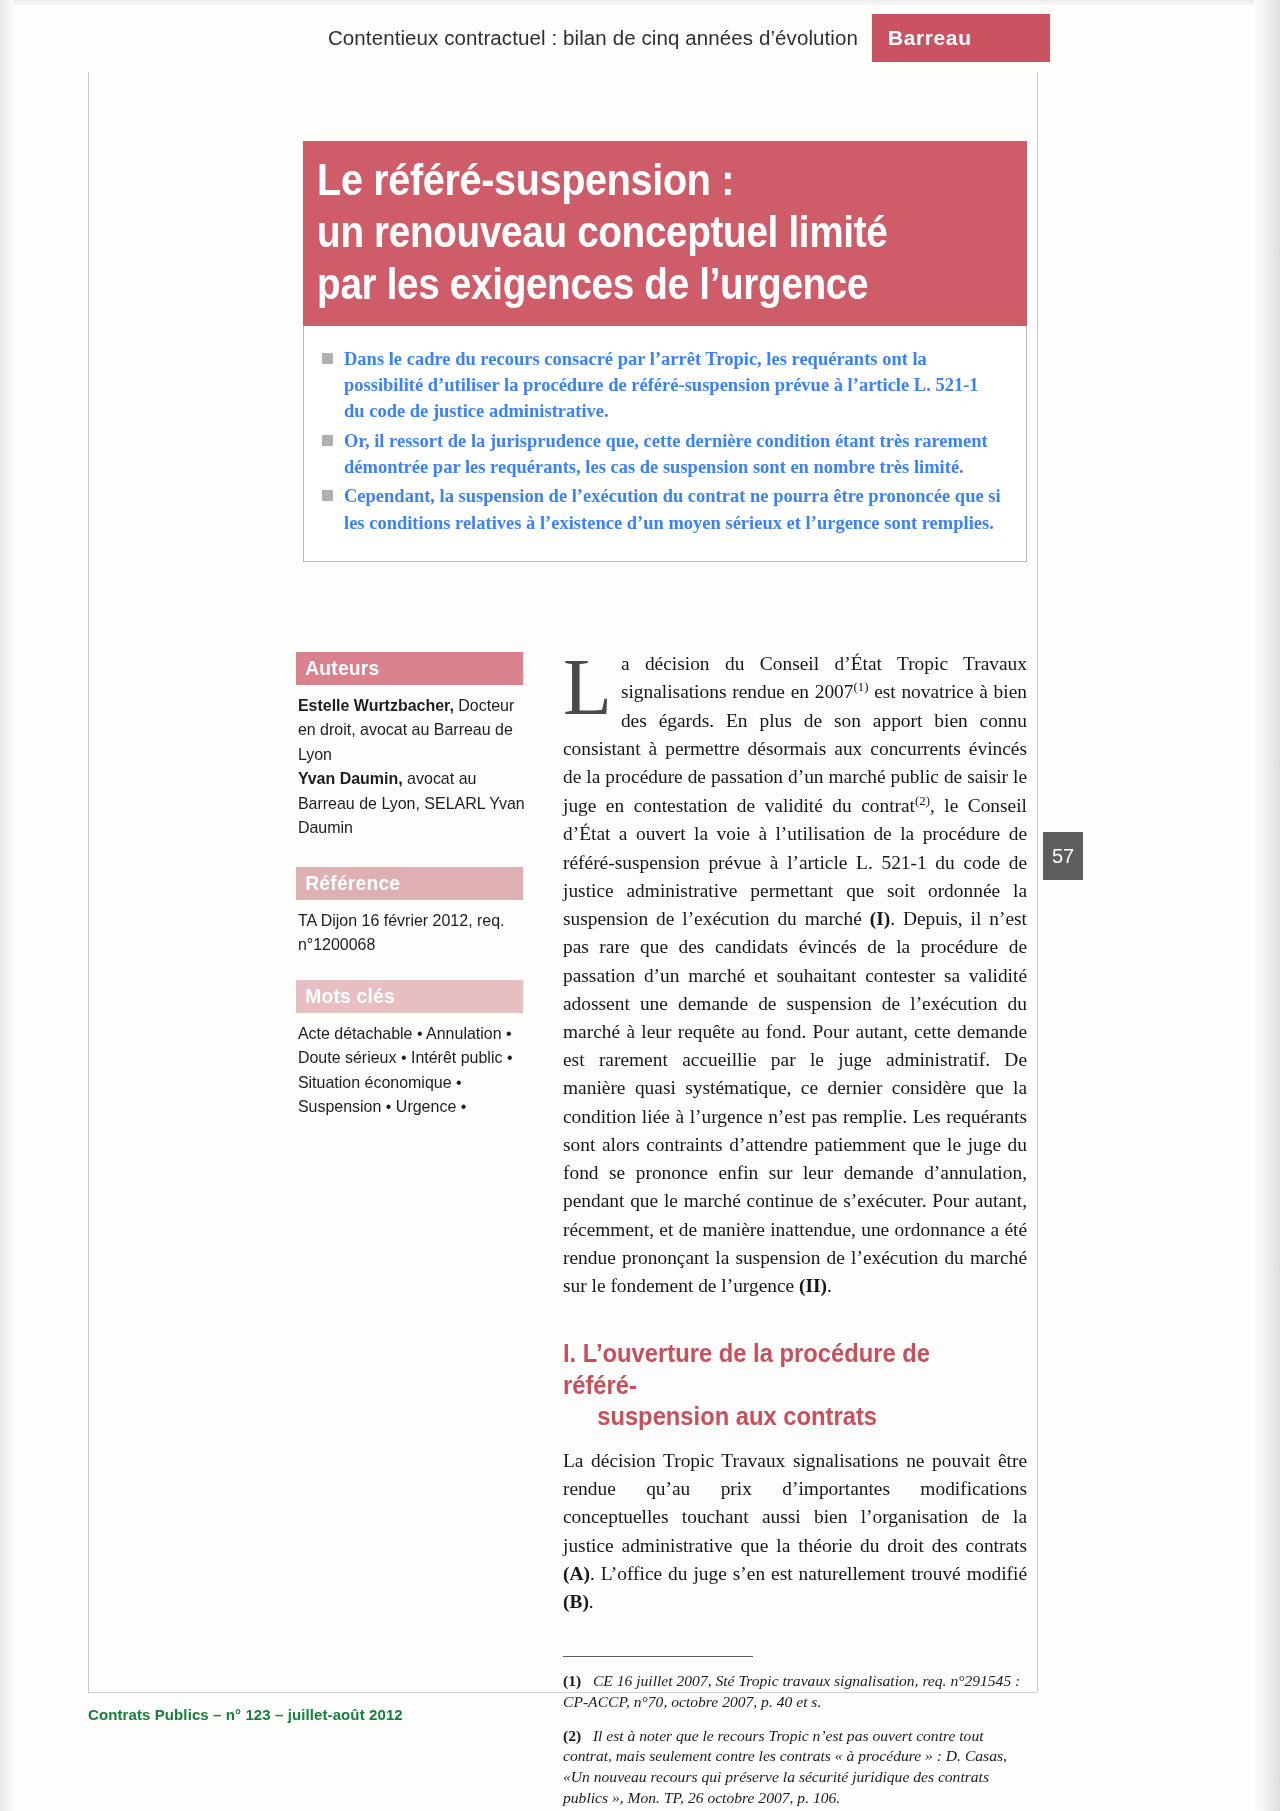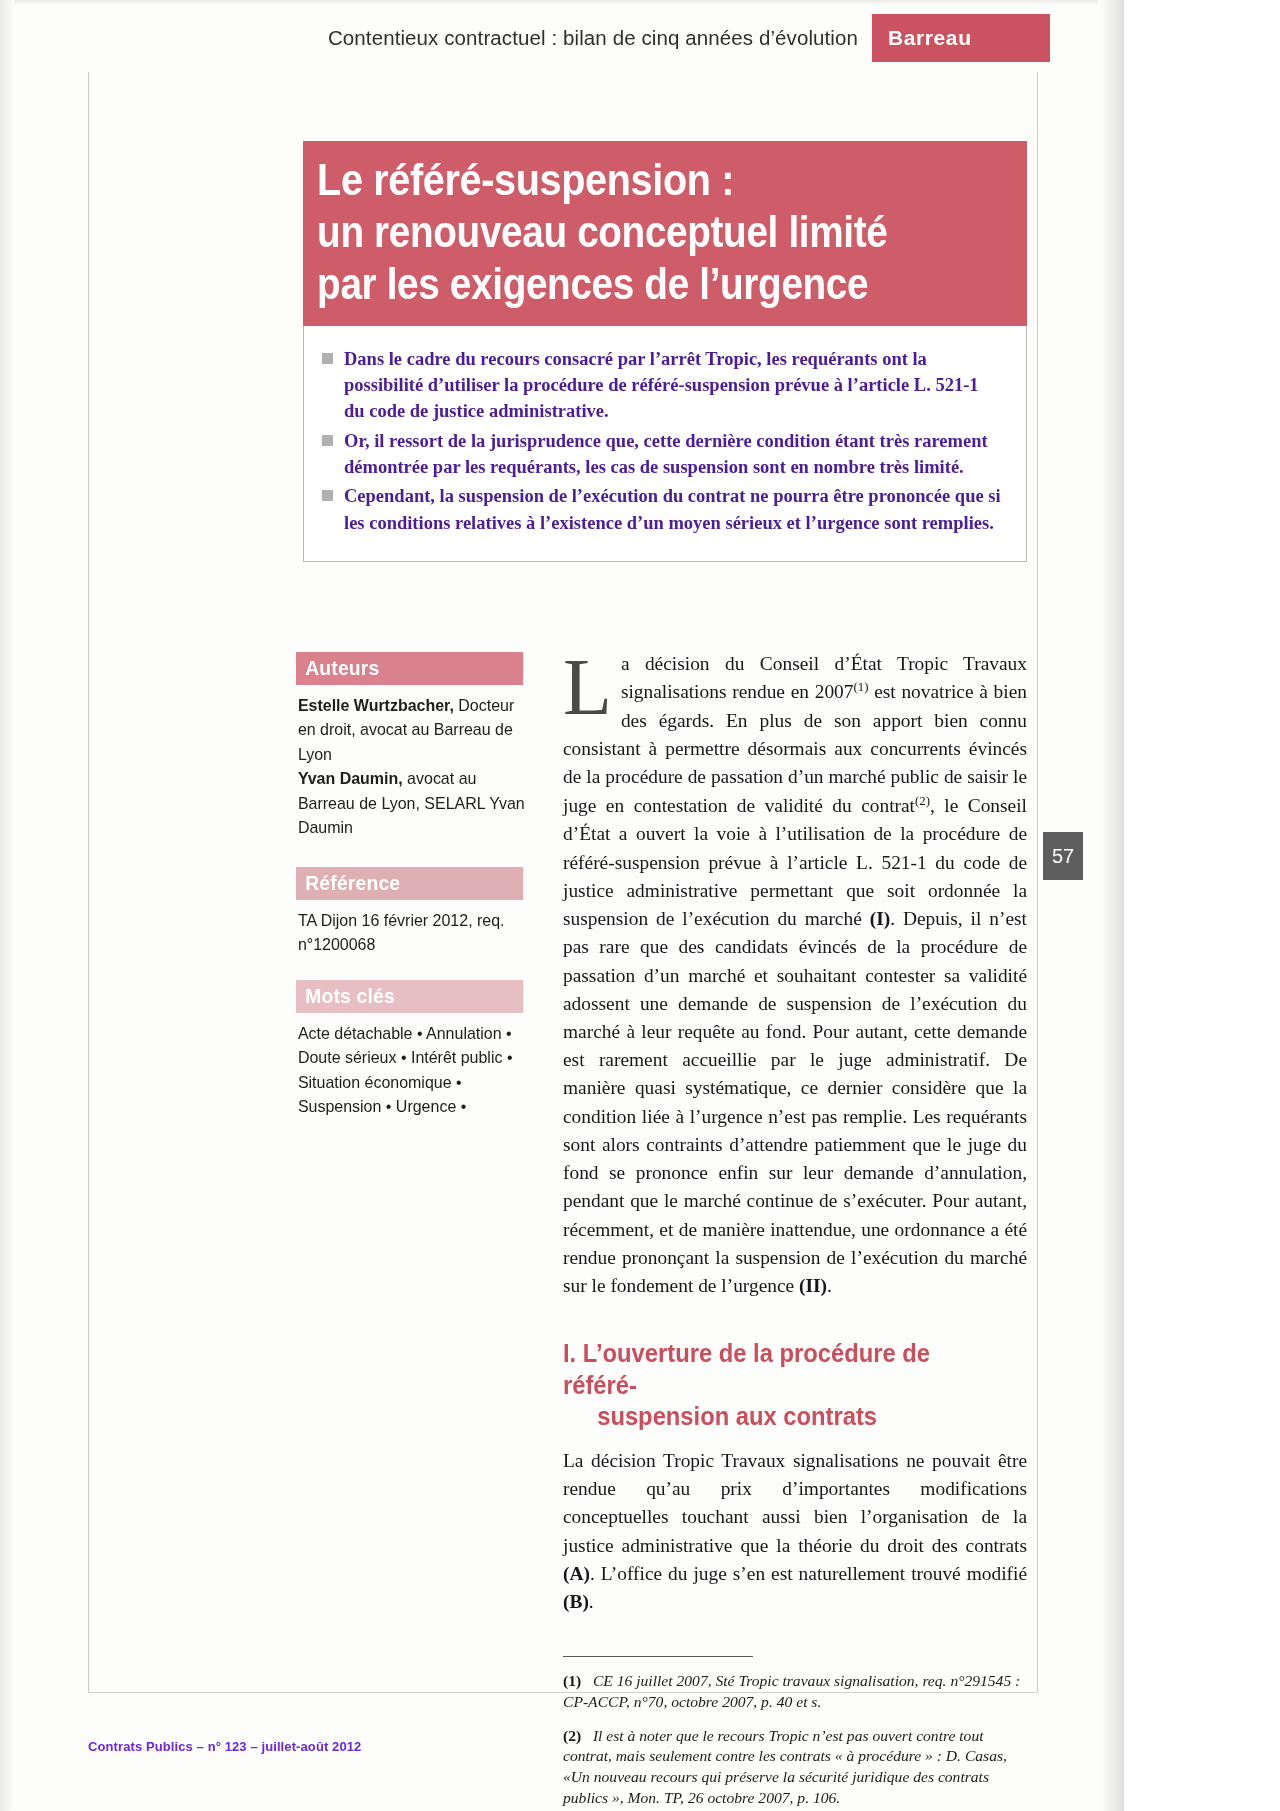--- a/index.html
+++ b/index.html
@@ -2,21 +2,21 @@
 <html><head>
 <meta charset="utf-8">
 <style>
   html, body {
     margin: 0;
     padding: 0;
     background: #ffffff;
   }
   .page {
     position: relative;
-    width: 1124px;
+    width: 1280px;
     height: 1811px;
     background: #fdfdfc;
     overflow: hidden;
     font-family: "Liberation Serif", serif;
   }
 
   
   .scan-edge-left {
     position: absolute;
     left: 0; top: 0;
@@ -132,21 +132,21 @@
     height: 11px;
     background: #b0b0b0;
     margin: 7px 11px 0 0;
     flex: 0 0 auto;
   }
   .bullet-text {
     font-family: "Liberation Serif", serif;
     font-weight: bold;
     font-size: 18.5px;
     line-height: 1.42;
-    color: #4c1d95;
+    color: #3b82f6;
   }
 
   
   .sidebar {
     position: absolute;
     left: 296px;
     top: 652px;
     width: 247px;
   }
   .side-head {
@@ -260,24 +260,23 @@
     width: 949px;
     height: 1px;
     background: #cfcfcf;
   }
   .footer {
     position: absolute;
     left: 88px;
     top: 1706px;
     font-family: "Liberation Sans", sans-serif;
     font-weight: bold;
-    font-size: 13px;
-    color: #6d28d9;
+    font-size: 15px;
+    color: #15803d;
     letter-spacing: 0.1px;
-    margin-top: 33px;
   }
 </style>
 </head>
 <body>
 
 <div class="page">
 
   <div class="scan-edge-top"></div>
   <div class="scan-edge-left"></div>
   <div class="scan-edge-right"></div>

